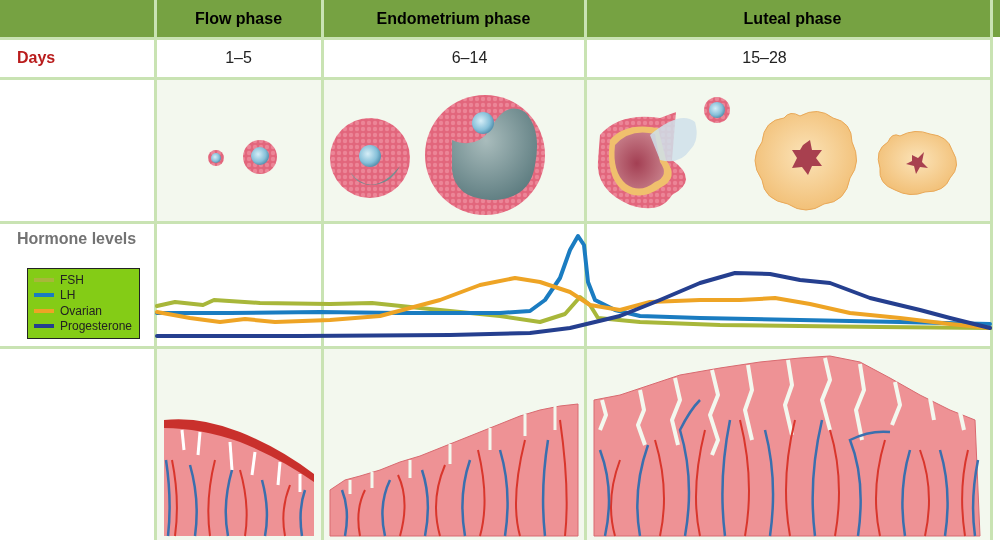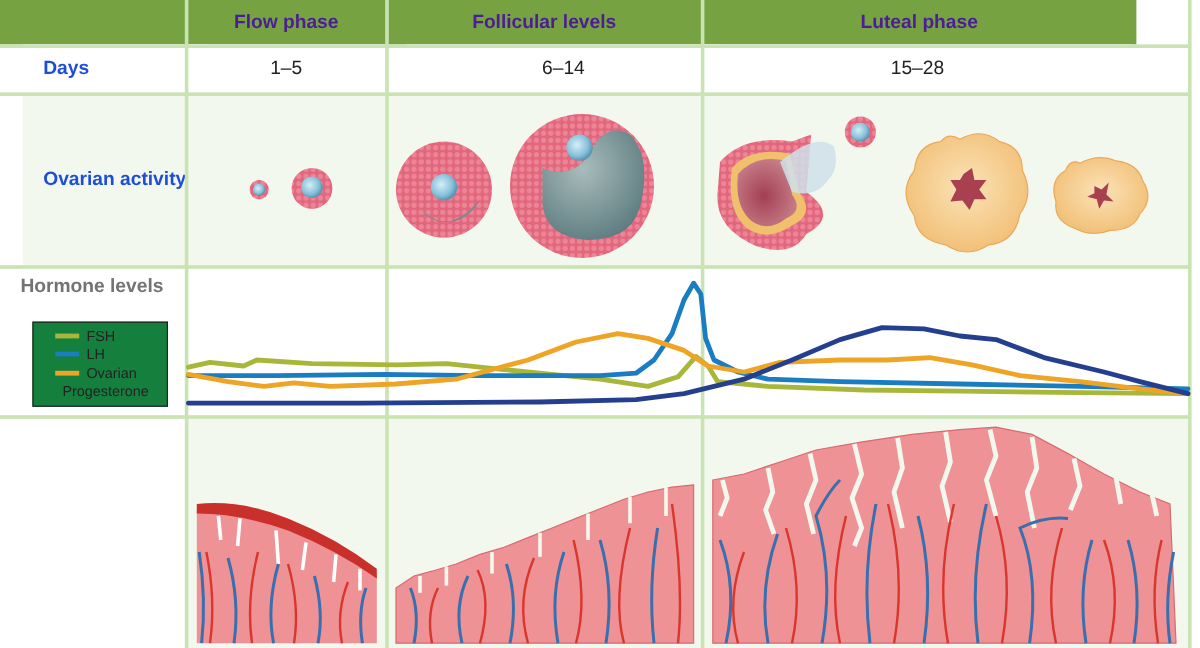--- a/index.html
+++ b/index.html
@@ -1,47 +1,46 @@
 <!DOCTYPE html>
 <html><head>
 <meta charset="utf-8">
 <style>
   * { box-sizing: border-box; margin: 0; padding: 0; }
   html, body { width: 1000px; height: 540px; background: #ffffff; overflow: hidden; }
   body { font-family: "Liberation Sans", "DejaVu Sans", sans-serif; position: relative; }
   .table { position: absolute; left: 0; top: 0; width: 992px; height: 540px; }
   .cell { position: absolute; display: flex; align-items: center; }
-  .hdr { background: #76a242; color: #4c1d95; font-weight: bold; font-size: 16px; justify-content: center; }
-  .label { font-weight: bold; font-size: 16px; color: #1d4ed8; padding-left: 17px; margin-left: 19px; }
+  .hdr { background: #76a242; color: #000000; font-weight: bold; font-size: 16px; justify-content: center; }
+  .label { font-weight: bold; font-size: 16px; color: #b91c1c; padding-left: 17px; }
   .days-val { font-size: 16px; color: #222; justify-content: center; text-align: center; }
   .white { background: #ffffff; }
   .pale { background: #f3f8ee; }
   .vline { position: absolute; width: 3px; background: #c9e3b3; }
   .hline { position: absolute; height: 3px; background: #c9e3b3; }
-  .legend { position: absolute; left: 27px; top: 268px; width: 113px; height: 71px; border: 1px solid #222; background: #15803d; padding: 3px 18px; }
+  .legend { position: absolute; left: 27px; top: 268px; width: 113px; height: 71px; border: 1px solid #222; background: #84cc16; padding: 3px 6px; }
   .legend-row { display: flex; align-items: center; height: 15.5px; font-size: 12px; color: #222; }
   .swatch { width: 20px; height: 4px; margin-right: 6px; }
   svg { position: absolute; }
 </style>
 </head>
 <body>
 
 <div class="table">
 
   <div class="cell" style="left:0;top:0;width:155px;height:37px;background:#76a242;"></div>
   <div class="cell hdr" style="left:155px;top:0;width:167px;height:37px;">Flow phase</div>
-  <div class="cell hdr" style="left:322px;top:0;width:263px;height:37px;">Follicular levels</div>
-  <div class="cell hdr" style="left:585px;top:0;width:362px;height:37px;">Luteal phase</div>
+  <div class="cell hdr" style="left:322px;top:0;width:263px;height:37px;">Endometrium phase</div>
+  <div class="cell hdr" style="left:585px;top:0;width:415px;height:37px;">Luteal phase</div>
 
   <div class="cell label white" style="left:0;top:37px;width:155px;height:41px;">Days</div>
   <div class="cell days-val white" style="left:155px;top:37px;width:167px;height:41px;">1–5</div>
   <div class="cell days-val white" style="left:338px;top:37px;width:263px;height:41px;">6–14</div>
   <div class="cell days-val white" style="left:585px;top:37px;width:359px;height:41px;">15–28</div>
 
-  <div class="cell label pale" style="left:0;top:78px;width:155px;height:144px;">Ovarian activity</div>
   <div class="cell pale" style="left:155px;top:78px;width:837px;height:144px;"></div>
 
   <div class="cell white" style="left:0;top:222px;width:992px;height:126px;"></div>
   <div style="position:absolute;left:17px;top:230px;font-weight:bold;font-size:16px;color:#737373;">Hormone levels</div>
 
   <div class="cell pale" style="left:155px;top:348px;width:837px;height:192px;"></div>
 
   <div class="vline" style="left:154px;top:0;height:540px;"></div>
   <div class="vline" style="left:321px;top:0;height:540px;"></div>
   <div class="vline" style="left:584px;top:0;height:540px;"></div>

